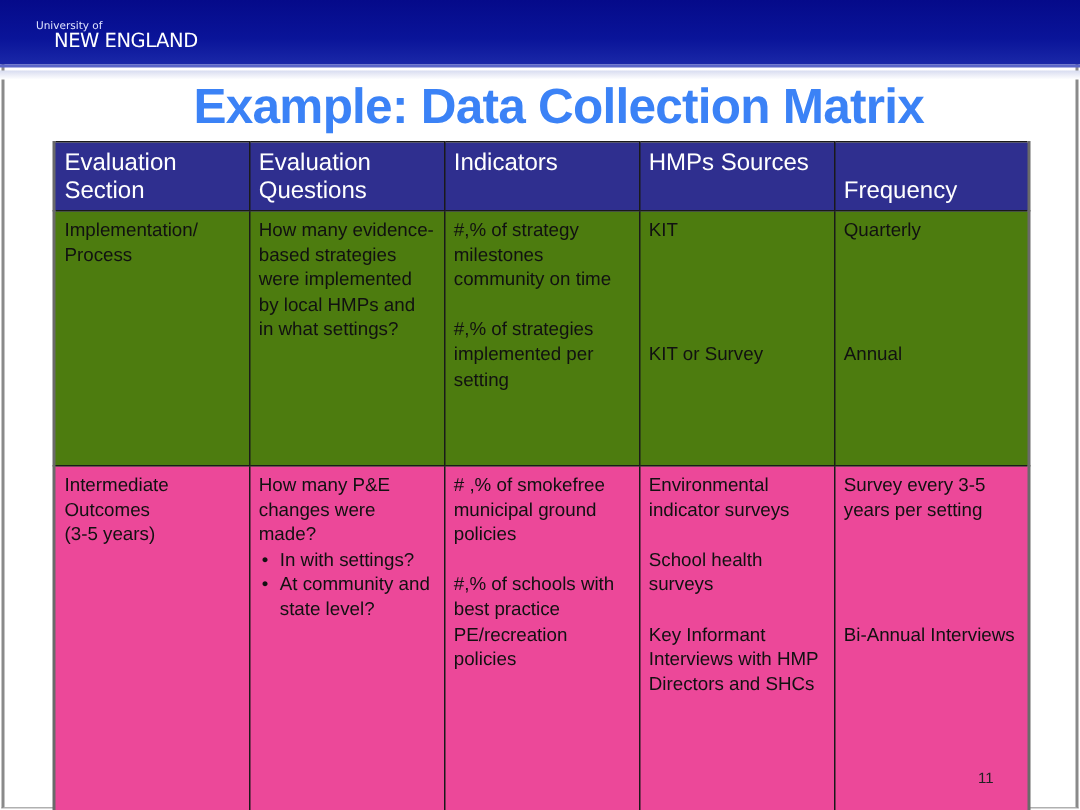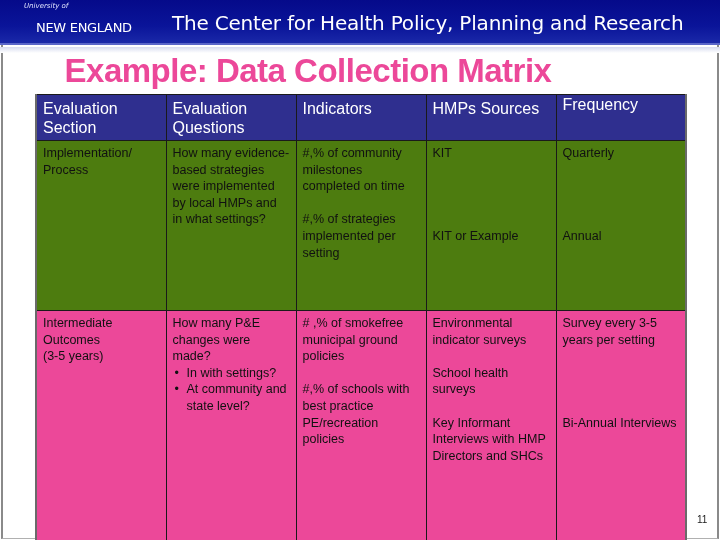--- a/index.html
+++ b/index.html
@@ -10,80 +10,79 @@
     position: absolute; left: 1px; top: 0; width: 718px; height: 539px;
     border-left: 2px solid #8a8a8a; border-right: 2px solid #8a8a8a; border-bottom: 1px solid #b0b0b0;
   }
 
   .banner {
     position: absolute; left: 0; top: 0; width: 720px; height: 45px;
     background: linear-gradient(to bottom, #050a8a 0%, #0a1499 60%, #1a28a8 100%);
     border-bottom: 2px solid #5a66c8;
   }
   .uni-small {
-    position: absolute; left: 24px; top: 2px; font-size: 7px; color: #e0e4ff;
-    font-style: italic; font-family: "DejaVu Sans", sans-serif;
+    position: absolute; left: 24px; top: 13px; font-size: 7px; color: #e0e4ff;
+    font-family: "DejaVu Sans", sans-serif;
   }
   .uni-big {
     position: absolute; left: 36px; top: 20px; font-size: 13px; color: #ffffff;
     font-family: "DejaVu Sans", sans-serif; letter-spacing: -0.3px;
   }
   .banner-title {
     position: absolute; left: 172px; top: 11px; font-size: 20px; color: #ffffff;
     font-family: "DejaVu Sans", sans-serif; letter-spacing: -0.2px; white-space: nowrap;
   }
   .banner-shadow {
     position: absolute; left: 0; top: 47px; width: 720px; height: 6px;
     background: linear-gradient(to bottom, #d8dcf0, #ffffff);
   }
 
   .page-title {
-    position: absolute; left: 0; top: 52px; width: 616px; text-align: center;
-    font-size: 33px; font-weight: bold; color: #ec4899; letter-spacing: -0.5px;
+    position: absolute; left: 0; top: 52px; width: 616px; text-align: right;
+    font-size: 33px; font-weight: bold; color: #3b82f6; letter-spacing: -0.5px;
   }
 
   table.matrix {
     position: absolute; left: 35px; top: 94px; width: 650px; height: 438px;
     border-collapse: collapse; table-layout: fixed;
     border-left: 2px solid #6a6a6a; border-right: 2px solid #6a6a6a; border-bottom: 2px solid #6a6a6a;
   }
   table.matrix th {
     background: #2f2f8f; color: #ffffff; font-weight: normal; text-align: left;
     vertical-align: top; font-size: 16px; line-height: 19px; padding: 4px 6px 2px 6px;
     border-left: 1px solid #1a1a1a; border-right: 1px solid #1a1a1a; border-bottom: 1px solid #1a1a1a;
     border-top: 1px solid #1a1a1a; height: 46px;
   }
-  table.matrix th.freq { padding-top: 0; }
+  table.matrix th.freq { padding-top: 23px; }
   table.matrix td {
     vertical-align: top; font-size: 12.5px; line-height: 16.6px; color: #111111;
     padding: 4px 6px; border-left: 1px solid #1a1a1a; border-right: 1px solid #1a1a1a;
     border-bottom: 1px solid #1a1a1a;
   }
   tr.row-a td { background: #4d7c0f; height: 170px; }
   tr.row-b td { background: #ec4899; height: 250px; }
 
   .blk { display: block; }
   .gap { height: 16.6px; }
   ul.bul { list-style: none; }
   ul.bul li { position: relative; padding-left: 14px; }
   ul.bul li::before { content: "\2022"; position: absolute; left: 2px; top: 0; }
 
   .page-num {
-    position: absolute; left: 697px; top: 514px; font-size: 10px; color: #222222;
+    position: absolute; left: 652px; top: 514px; font-size: 10px; color: #222222;
   }
 </style>
 </head>
 <body>
 
 <div class="slide-frame"></div>
 
 <div class="banner">
   <span class="uni-small">University of</span>
   <span class="uni-big">NEW ENGLAND</span>
-  <span class="banner-title">The Center for Health Policy, Planning and Research</span>
 </div>
 <div class="banner-shadow"></div>
 
 <div class="page-title">Example: Data Collection Matrix</div>
 
 <table class="matrix">
   <colgroup>
     <col style="width:130px">
       <col style="width:130px">
       <col style="width:130px">
@@ -102,31 +101,31 @@
   <tbody>
     <tr class="row-a">
       <td>
         <span class="blk">Implementation/</span>
         <span class="blk">Process</span>
       </td>
       <td>
         <span class="blk">How many evidence-based strategies were implemented by local HMPs and in what settings?</span>
       </td>
       <td>
-        <span class="blk">#,% of community milestones completed on time</span>
+        <span class="blk">#,% of strategy milestones community on time</span>
         <span class="blk gap"></span>
         <span class="blk">#,% of strategies implemented per setting</span>
       </td>
       <td>
         <span class="blk">KIT</span>
         <span class="blk gap"></span>
         <span class="blk gap"></span>
         <span class="blk gap"></span>
         <span class="blk gap"></span>
-        <span class="blk">KIT or Example</span>
+        <span class="blk">KIT or Survey</span>
       </td>
       <td>
         <span class="blk">Quarterly</span>
         <span class="blk gap"></span>
         <span class="blk gap"></span>
         <span class="blk gap"></span>
         <span class="blk gap"></span>
         <span class="blk">Annual</span>
       </td>
     </tr>

